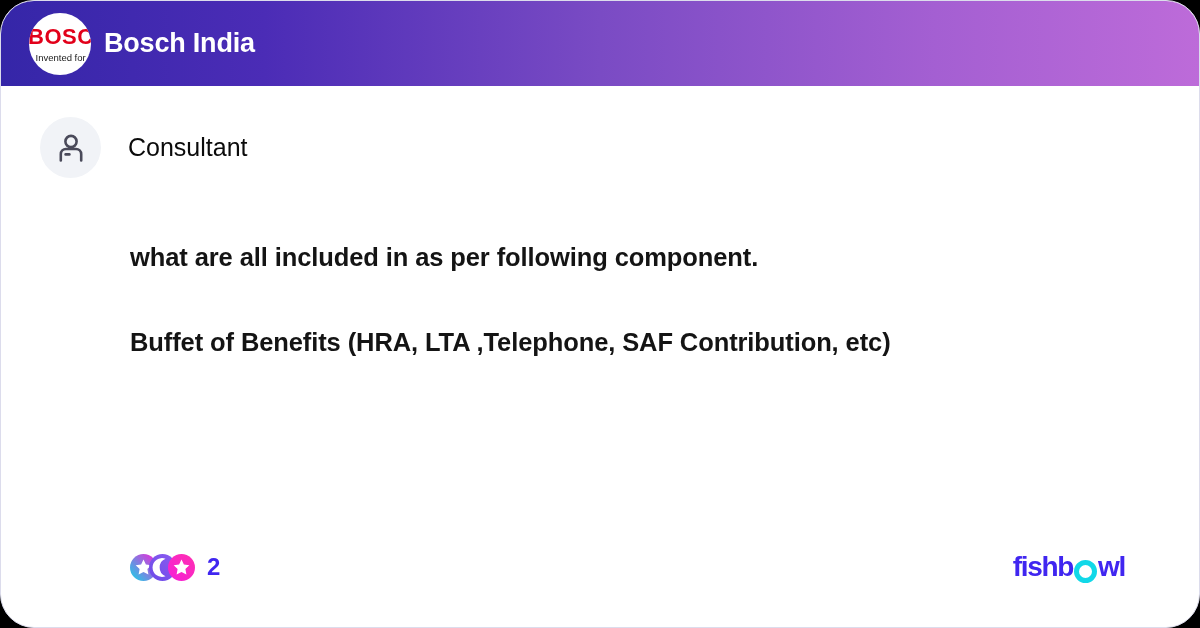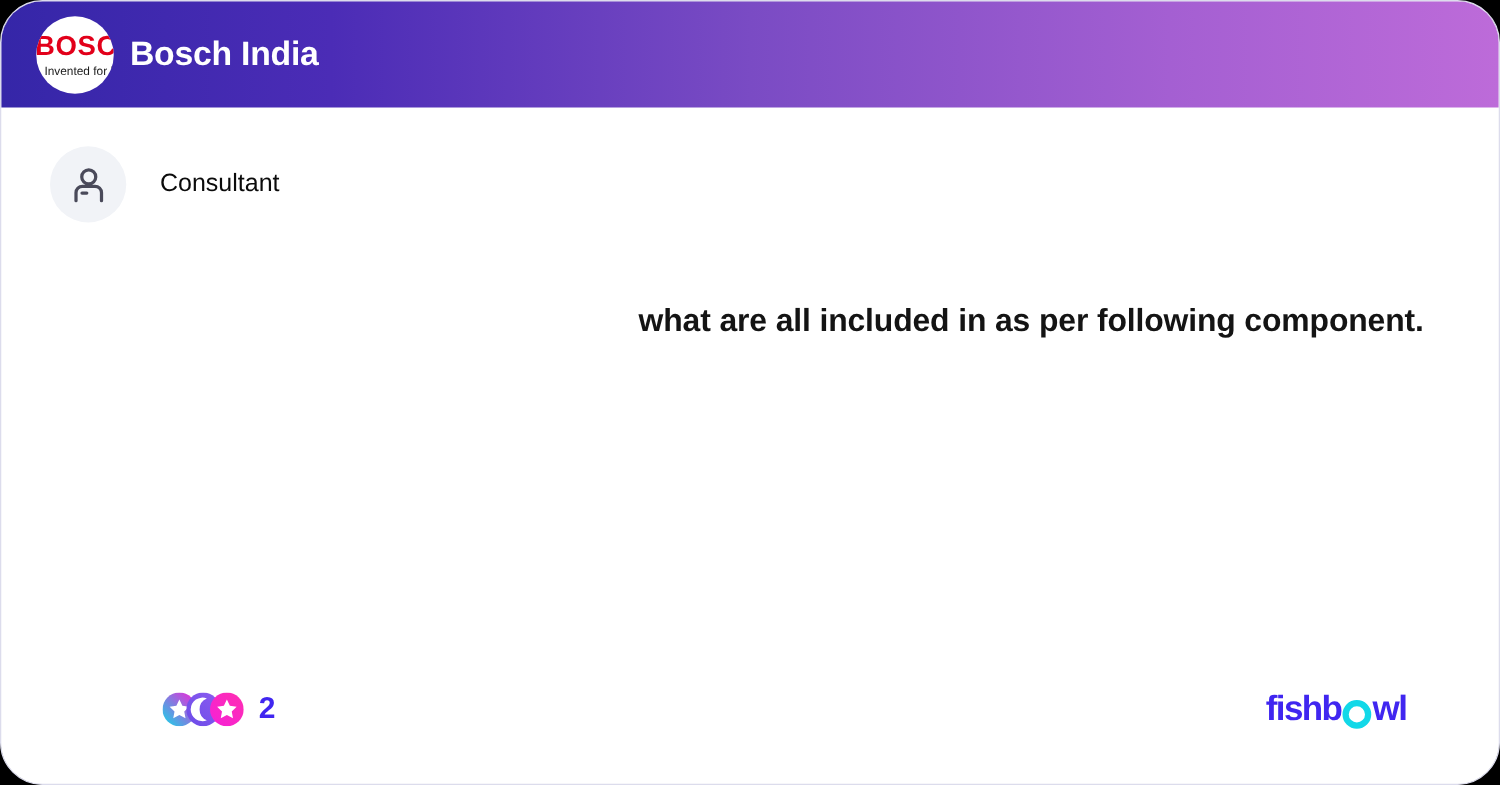--- a/index.html
+++ b/index.html
@@ -101,37 +101,37 @@
     height: 61px;
     border-radius: 50%;
     background: #F1F3F7;
     flex: 0 0 61px;
     display: flex;
     align-items: center;
     justify-content: center;
   }
   #author-title {
     margin-left: 27px;
-    font-size: 20px;
+    font-size: 25px;
     color: #0b0b0b;
     font-weight: 500;
     white-space: nowrap;
   }
 
   #post-text {
     padding: 0 60px 0 129px;
   }
   .post-line {
     font-size: 25.5px;
     font-weight: bold;
     color: #141414;
     line-height: 1.2;
     letter-spacing: -0.1px;
   }
-  #post-line-1 { margin-top: 64px; text-align: right; }
+  #post-line-1 { margin-top: 64px; }
   #post-line-2 { margin-top: 54px; }
 
   
   #card-footer {
     position: absolute;
     left: 0;
     right: 0;
     bottom: 36px;
     height: 48px;
     display: flex;
@@ -208,20 +208,21 @@
           <circle cx="17" cy="10.5" r="5.6" fill="none" stroke="#4A4A5A" stroke-width="2.6"></circle>
           <path d="M6.8 29.5 V23.2 a5.2 5.2 0 0 1 5.2 -5.2 h10 a5.2 5.2 0 0 1 5.2 5.2 V29.5" fill="none" stroke="#4A4A5A" stroke-width="2.6" stroke-linecap="round"></path>
           <line x1="11.6" y1="23.4" x2="15.4" y2="23.4" stroke="#4A4A5A" stroke-width="2.6" stroke-linecap="round"></line>
         </svg>
       </div>
       <div id="author-title">Consultant</div>
     </div>
 
     <div id="post-text">
       <div class="post-line" id="post-line-1">what are all included in as per following component.</div>
+      <div class="post-line" id="post-line-2">Buffet of Benefits (HRA, LTA ,Telephone, SAF Contribution, etc)</div>
     </div>
 
     <div id="card-footer">
 
       <div id="reactions">
         <div id="reaction-badges">
 
           <span class="reaction-badge">
             <svg width="27" height="27" viewBox="0 0 27 27">
               <defs>

